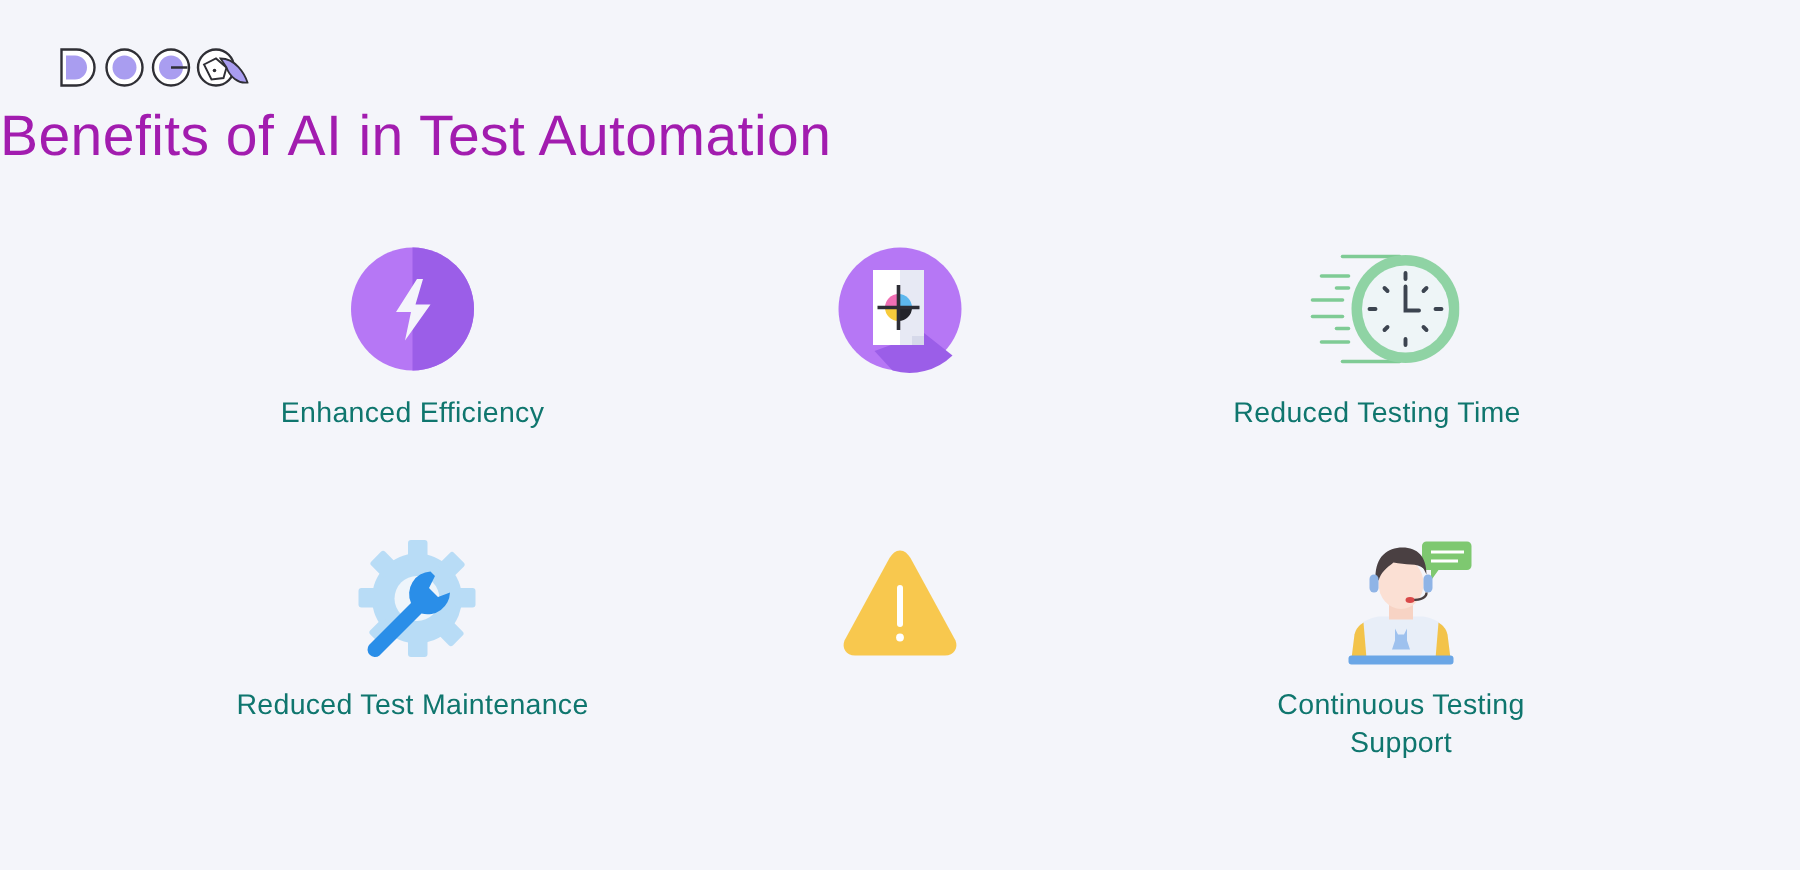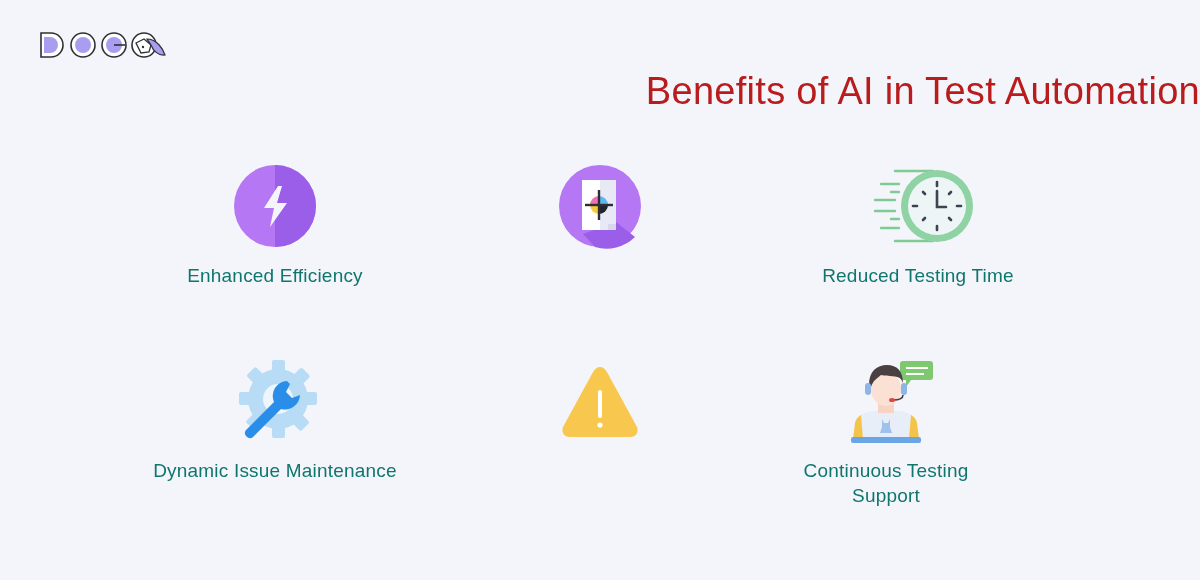--- a/index.html
+++ b/index.html
@@ -5,35 +5,35 @@
   html, body { margin: 0; padding: 0; }
   body {
     width: 1200px; height: 580px; overflow: hidden;
     background: #f4f5fa;
     font-family: "Liberation Sans", "DejaVu Sans", sans-serif;
     color: #3d3d42;
     position: relative;
   }
   .logo { position: absolute; left: 39px; top: 31px; width: 130px; height: 28px; }
   .title {
-    position: absolute; top: 70px; left: 0; width: 1200px; text-align: right;
-    font-size: 38px; color: #b91c1c; letter-spacing: 0.3px;
+    position: absolute; top: 70px; left: 0; width: 1200px; text-align: left;
+    font-size: 38px; color: #a21caf; letter-spacing: 0.3px;
   }
   .card { position: absolute; width: 320px; text-align: center; }
   .card .icon { width: 110px; height: 90px; margin: 0 auto; display: block; }
   .card .label {
     font-size: 19px; color: #0f766e; line-height: 25px; margin-top: 11px;
     letter-spacing: 0.2px;
   }
   .c1 { left: 115px; top: 162px; }
   .c2 { left: 440px; top: 162px; }
   .c3 { left: 758px; top: 162px; }
   .c4 { left: 115px; top: 357px; }
   .c5 { left: 440px; top: 357px; }
-  .c6 { left: 726px; top: 357px; }
+  .c6 { left: 774px; top: 357px; }
   .label.two { width: 200px; margin-left: auto; margin-right: auto; }
 </style>
 </head>
 <body>
 
 <div class="logo">
   <svg width="130" height="28" viewBox="0 0 130 28">
 
     <path d="M2 2 H12 A12 12 0 0 1 12 26 H2 Z" fill="#fff" stroke="#2f2f35" stroke-width="1.6"></path>
     <path d="M5 6 H11 A8 8 0 0 1 11 22 H5 Z" fill="#a99df0"></path>
@@ -117,21 +117,21 @@
       <rect x="19" y="35" width="14" height="13" rx="2"></rect>
       <rect x="83" y="35" width="14" height="13" rx="2"></rect>
       <rect x="52" y="3" width="13" height="14" rx="2" transform="rotate(45 58 42)"></rect>
       <rect x="52" y="3" width="13" height="14" rx="2" transform="rotate(-45 58 42)"></rect>
       <rect x="52" y="3" width="13" height="14" rx="2" transform="rotate(135 58 42)"></rect>
       <rect x="52" y="3" width="13" height="14" rx="2" transform="rotate(-135 58 42)"></rect>
     </g>
     <circle cx="58" cy="42" r="15" fill="#eef5fb"></circle>
     <path d="M67 24 A15 15 0 0 0 54 45 L26 73 A5 5 0 0 0 33 80 L61 52 A15 15 0 0 0 80 38 L72 41 L66 35 L70 27 Z" fill="#2a8ee8"></path>
   </svg>
-  <div class="label">Dynamic Issue Maintenance</div>
+  <div class="label">Reduced Test Maintenance</div>
 </div>
 
 <div class="card c5">
   <svg class="icon" viewBox="0 0 110 90">
     <path d="M55 10 C58 10 60 12 62 15 L92 70 C94 75 91 80 85 80 L25 80 C19 80 16 75 18 70 L48 15 C50 12 52 10 55 10 Z" fill="#f8c84e"></path>
     <rect x="53" y="33" width="4" height="28" rx="2" fill="#fff"></rect>
     <circle cx="55" cy="68" r="2.6" fill="#fff"></circle>
   </svg>
 </div>
 

